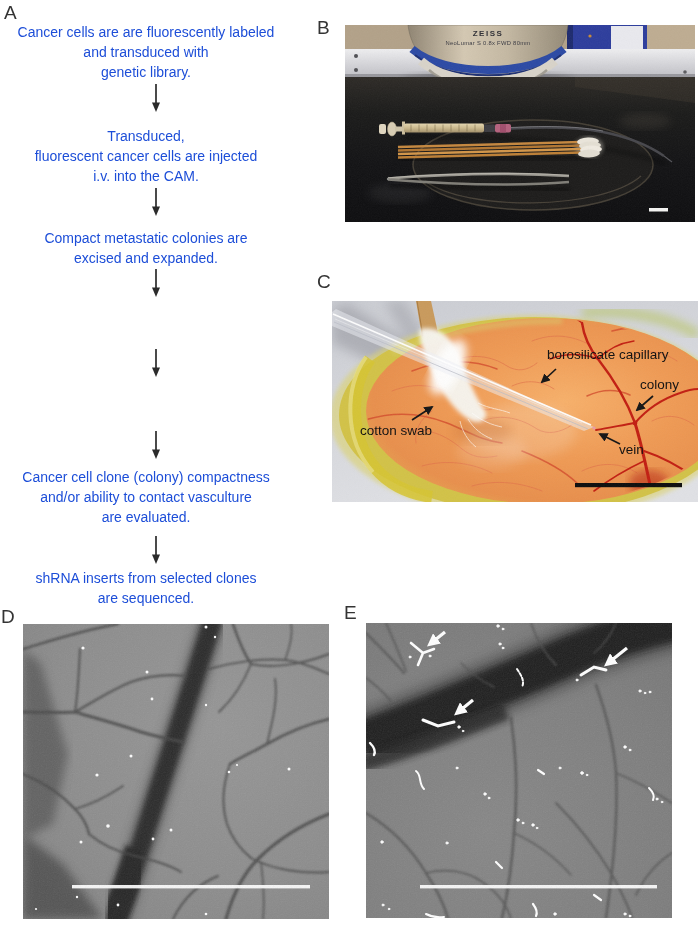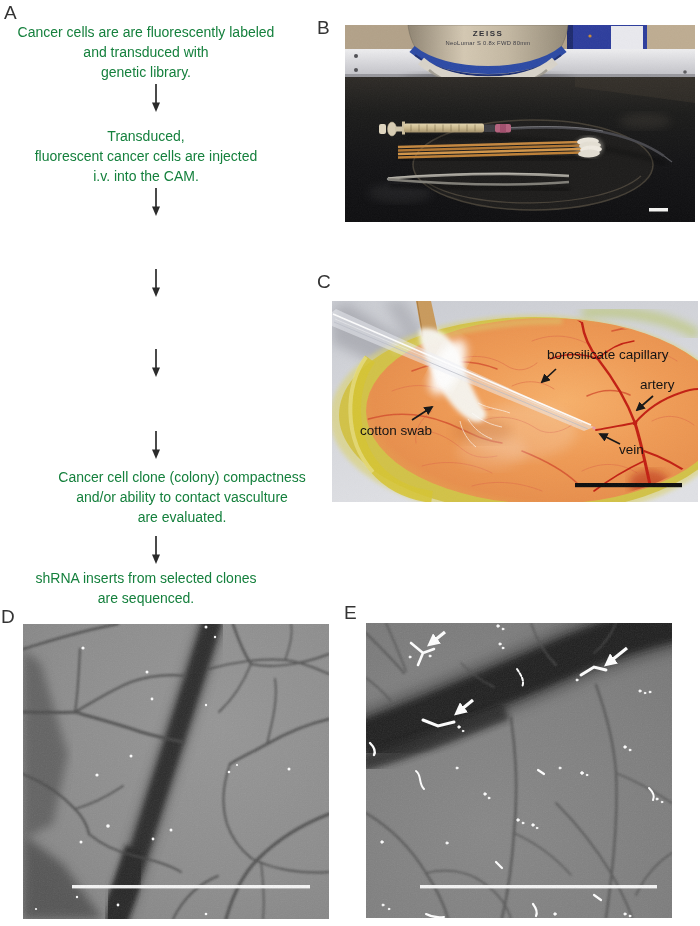--- a/index.html
+++ b/index.html
@@ -1,21 +1,21 @@
 <!DOCTYPE html>
 <html><head>
 <meta charset="utf-8">
 <style>
   html,body{margin:0;padding:0;background:#ffffff;}
   .fig{position:relative;width:700px;height:926px;background:#ffffff;overflow:hidden;
        font-family:"Liberation Sans",sans-serif;color:#3a3a3a;}
   .panel-label{position:absolute;font-size:19px;line-height:22px;color:#343434;}
   
   .flow-step{position:absolute;left:0;width:292px;text-align:center;
-             font-size:14px;line-height:20px;white-space:pre-line;color:#15803d;}
+             font-size:14px;line-height:20px;white-space:pre-line;color:#1d4ed8;}
   .flow-arrow{position:absolute;left:149px;width:14px;height:28px;}
   
   .photo{position:absolute;overflow:hidden;}
   .c-label{position:absolute;font-size:13.5px;line-height:15px;color:#141414;white-space:nowrap;}
 </style>
 </head>
 <body>
 
 <div class="fig">
 
@@ -28,33 +28,35 @@
       <line x1="7" y1="0" x2="7" y2="19" stroke="#2b2b2b" stroke-width="1.7"></line>
       <polygon points="7,28 3,18.5 11,18.5" fill="#2b2b2b"></polygon>
     </svg>
   <div class="flow-step" style="top:126px;">Transduced,
 fluorescent cancer cells are injected
 i.v. into the CAM.</div>
   <svg class="flow-arrow" style="top:188px;" viewBox="0 0 14 28">
       <line x1="7" y1="0" x2="7" y2="19" stroke="#2b2b2b" stroke-width="1.7"></line>
       <polygon points="7,28 3,18.5 11,18.5" fill="#2b2b2b"></polygon>
     </svg>
+  <div class="flow-step" style="top:228px;">Compact metastatic colonies are
+excised and expanded.</div>
   <svg class="flow-arrow" style="top:269px;" viewBox="0 0 14 28">
       <line x1="7" y1="0" x2="7" y2="19" stroke="#2b2b2b" stroke-width="1.7"></line>
       <polygon points="7,28 3,18.5 11,18.5" fill="#2b2b2b"></polygon>
     </svg>
   <svg class="flow-arrow" style="top:349px;" viewBox="0 0 14 28">
       <line x1="7" y1="0" x2="7" y2="19" stroke="#2b2b2b" stroke-width="1.7"></line>
       <polygon points="7,28 3,18.5 11,18.5" fill="#2b2b2b"></polygon>
     </svg>
   <svg class="flow-arrow" style="top:431px;" viewBox="0 0 14 28">
       <line x1="7" y1="0" x2="7" y2="19" stroke="#2b2b2b" stroke-width="1.7"></line>
       <polygon points="7,28 3,18.5 11,18.5" fill="#2b2b2b"></polygon>
     </svg>
-  <div class="flow-step" style="top:467px;padding-left:36px;">Cancer cell clone (colony) compactness
+  <div class="flow-step" style="top:467px;">Cancer cell clone (colony) compactness
 and/or ability to contact vasculture
 are evaluated.</div>
   <svg class="flow-arrow" style="top:536px;" viewBox="0 0 14 28">
       <line x1="7" y1="0" x2="7" y2="19" stroke="#2b2b2b" stroke-width="1.7"></line>
       <polygon points="7,28 3,18.5 11,18.5" fill="#2b2b2b"></polygon>
     </svg>
   <div class="flow-step" style="top:568px;">shRNA inserts from selected clones
 are sequenced.</div>
 
   <div class="panel-label" style="left:317px;top:17px;">B</div>
@@ -291,21 +293,21 @@
         <line x1="80" y1="119" x2="100" y2="106" marker-end="url(#ah)"></line>
         <line x1="224" y1="68" x2="210" y2="81" marker-end="url(#ah)"></line>
         <line x1="321" y1="95" x2="305" y2="109" marker-end="url(#ah)"></line>
         <line x1="288" y1="143" x2="268" y2="133" marker-end="url(#ah)"></line>
       </g>
       <rect x="243" y="182" width="107" height="4.2" fill="#0d0d0d"></rect>
       <rect width="366" height="201" filter="url(#cgrain)" opacity="0.05"></rect>
     </svg>
     <div class="c-label" style="left:28px;top:122px;">cotton swab</div>
     <div class="c-label" style="left:215px;top:46px;">borosilicate capillary</div>
-    <div class="c-label" style="left:308px;top:76px;">artery</div>
+    <div class="c-label" style="left:308px;top:76px;">colony</div>
     <div class="c-label" style="left:287px;top:141px;">vein</div>
   </div>
 
   <div class="panel-label" style="left:1px;top:606px;">D</div>
   <div class="photo" style="left:23px;top:624px;width:306px;height:295px;">
     <svg width="306" height="295" viewBox="0 0 306 295">
       <defs>
         <radialGradient id="baseD" cx="0.65" cy="0.35" r="0.9">
             <stop offset="0" stop-color="#959595"></stop>
             <stop offset="0.6" stop-color="#8c8c8c"></stop>

